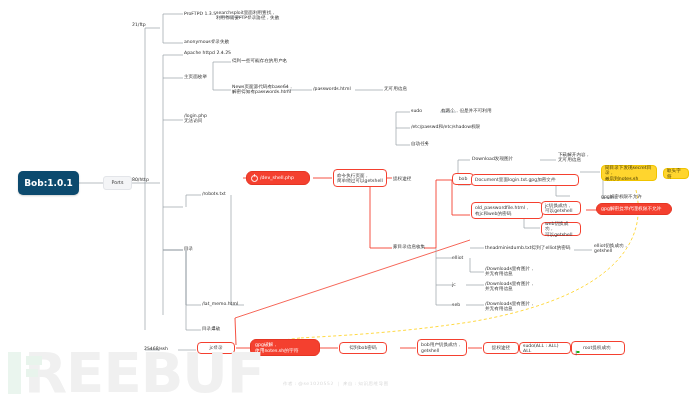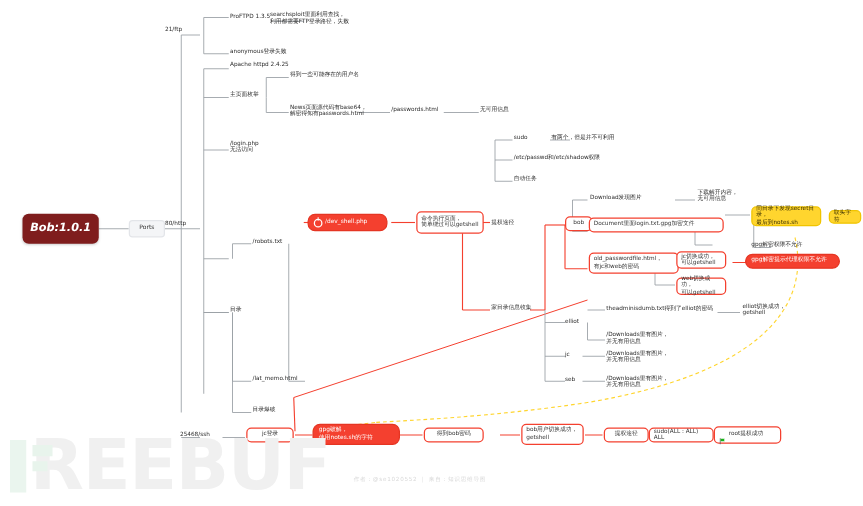--- a/index.html
+++ b/index.html
@@ -33,29 +33,28 @@
   .gray{
     background:#f4f5f7;
     border:0.6px solid #e3e5e9;
     border-radius:3px;
     color:#333;
     font-size:4.8px;
     padding:2px 4px;
   }
 
   .root{
-    background:#7f1d1d;
+    background:#0c4a6e;
     color:#ffffff;
     font-weight:bold;
     font-size:9px;
     border-radius:5px;
     padding:5px 8px;
     box-shadow:0 1px 2px rgba(0,0,0,.18);
     justify-content:center;
-    font-style:italic;
   }
 
   .red-fill{
     background:#f4402f;
     color:#ffffff;
     border:0.8px solid #e53523;
     border-radius:6px;
     font-size:4.7px;
     padding:2px 4px;
   }

